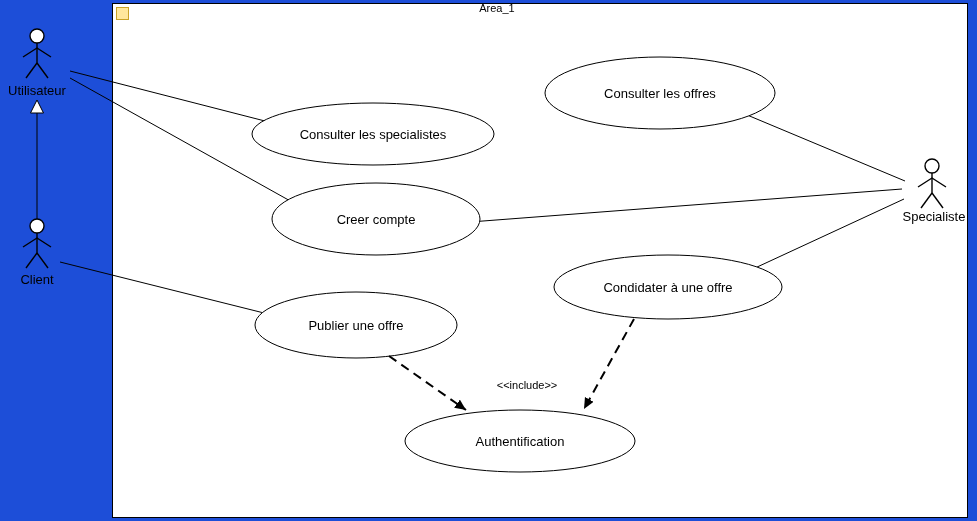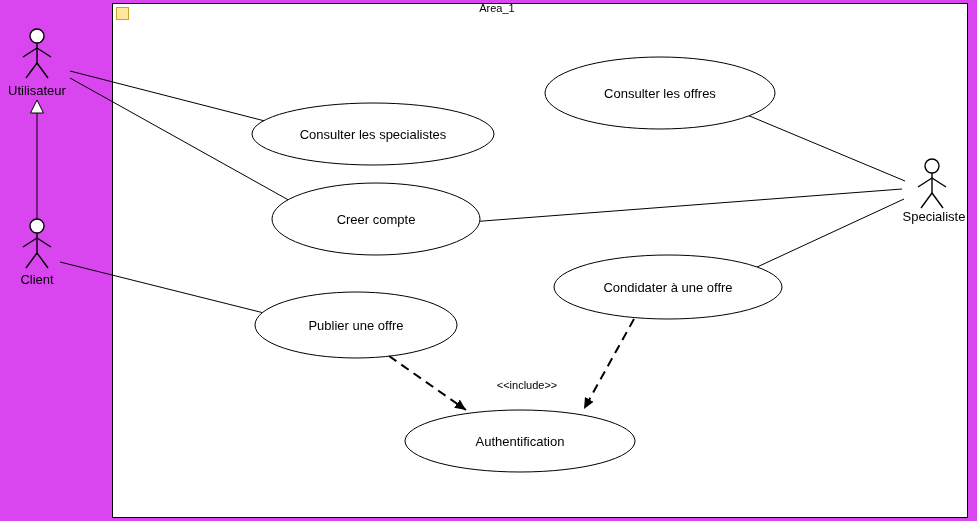--- a/index.html
+++ b/index.html
@@ -5,21 +5,21 @@
   html, body {
     margin: 0;
     padding: 0;
     background: #ffffff;
     font-family: "Liberation Sans", sans-serif;
   }
   .canvas {
     position: relative;
     width: 977px;
     height: 521px;
-    background: #d946ef;
+    background: #1d4ed8;
     overflow: hidden;
   }
   svg text {
     font-family: "Liberation Sans", sans-serif;
     fill: #000000;
   }
   .uc-label { font-size: 13px; }
   .actor-label { font-size: 13px; }
   .area-label { font-size: 11px; }
   .stereotype-label { font-size: 11px; }

